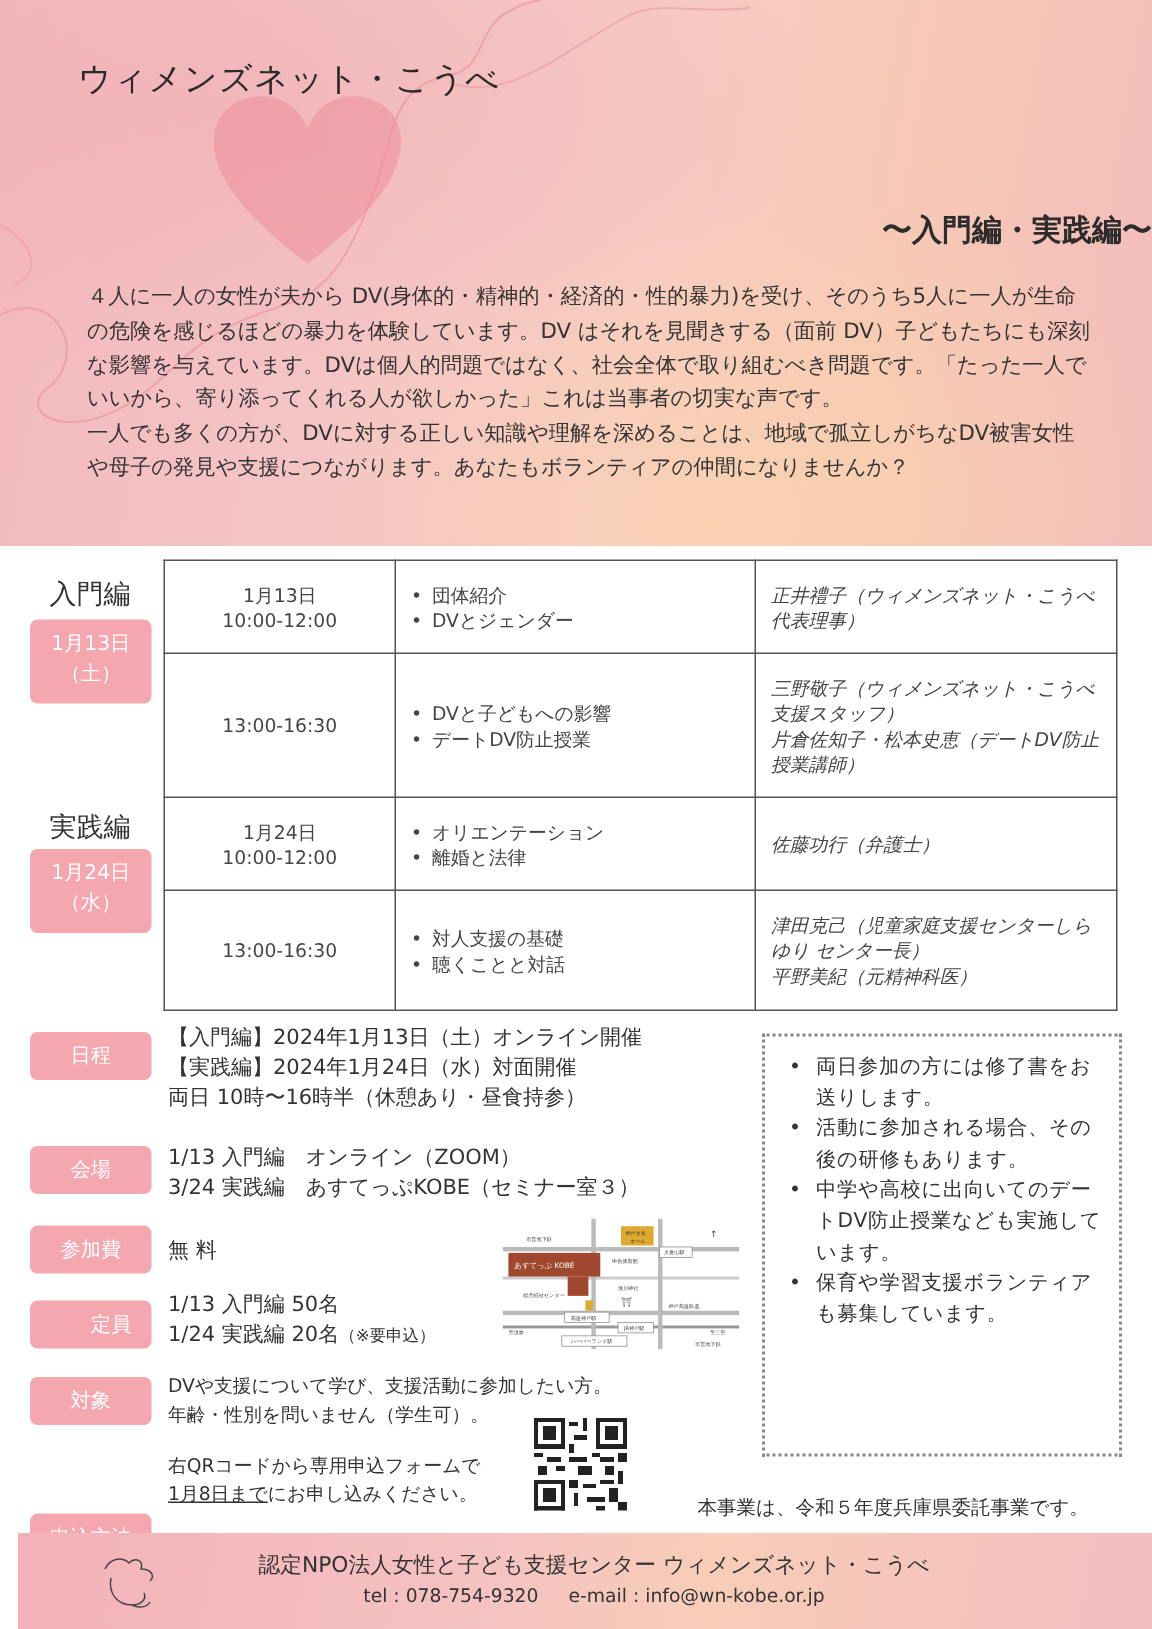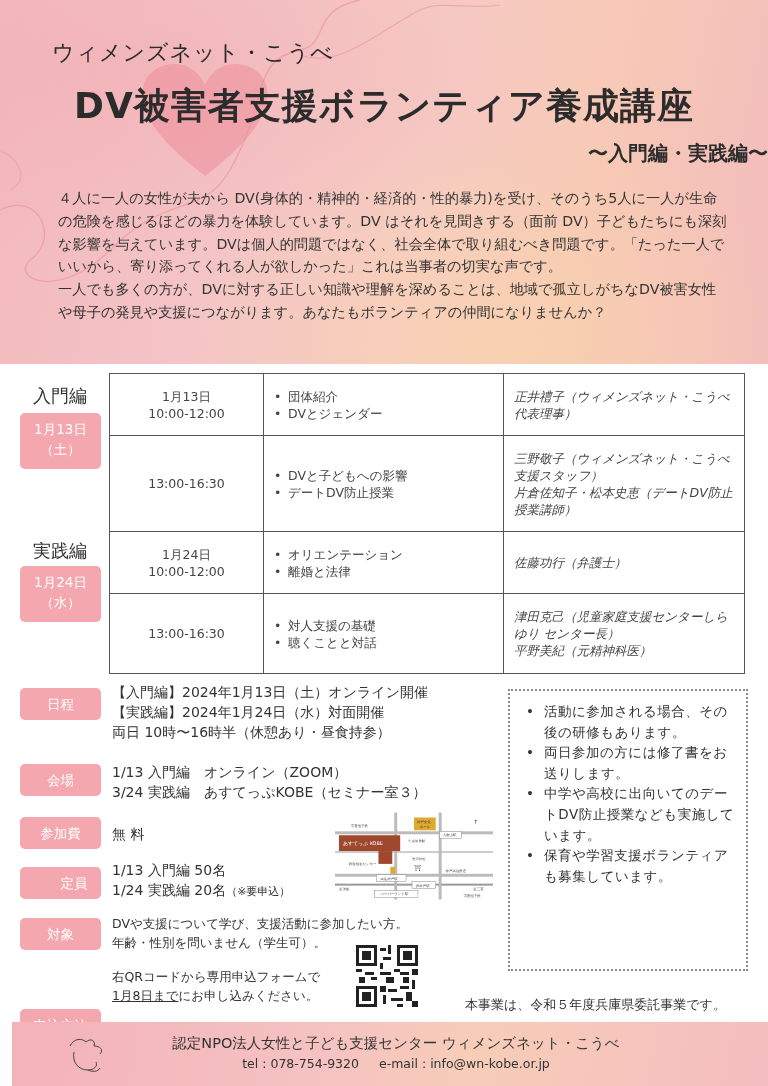--- a/index.html
+++ b/index.html
@@ -117,21 +117,20 @@
   <svg class="swirl" viewBox="0 0 768 364">
     <path d="M0,210 C40,190 60,240 30,260 C10,280 60,300 110,250 C170,190 200,220 230,170 C270,100 250,60 300,50 C330,44 310,10 360,0" fill="none" stroke="#ee9aa5" stroke-width="1.3" opacity="0.8"></path>
     <path d="M300,55 C340,70 380,30 420,10 C440,0 470,10 500,5" fill="none" stroke="#ee9aa5" stroke-width="1.2" opacity="0.7"></path>
     <path d="M0,150 C20,160 30,180 10,190" fill="none" stroke="#ee9aa5" stroke-width="1.2" opacity="0.6"></path>
   </svg>
   <svg class="heart" viewBox="0 0 100 90">
     <path d="M50,88 C20,65 2,45 2,25 C2,10 14,2 27,2 C38,2 46,9 50,18 C54,9 62,2 73,2 C86,2 98,10 98,25 C98,45 80,65 50,88 Z" fill="#ef8e9c"></path>
   </svg>
 
   <div class="org-sub">ウィメンズネット・こうべ</div>
-  <div class="main-title">DV被害者支援ボランティア養成講座</div>
   <div class="sub-title">〜入門編・実践編〜</div>
   <div class="intro">
     <p>４人に一人の女性が夫から DV(身体的・精神的・経済的・性的暴力)を受け、そのうち5人に一人が生命の危険を感じるほどの暴力を体験しています。DV はそれを見聞きする（面前 DV）子どもたちにも深刻な影響を与えています。DVは個人的問題ではなく、社会全体で取り組むべき問題です。「たった一人でいいから、寄り添ってくれる人が欲しかった」これは当事者の切実な声です。</p>
     <p>一人でも多くの方が、DVに対する正しい知識や理解を深めることは、地域で孤立しがちなDV被害女性や母子の発見や支援につながります。あなたもボランティアの仲間になりませんか？</p>
   </div>
 </div>
 
 <div class="course-label" style="top:384px;">入門編</div>
 <div class="date-badge" style="top:413px;">
   <div>1月13日</div>
@@ -322,22 +321,22 @@
       <rect x="9" y="17" width="1" height="3"></rect>
       <rect x="12" y="18" width="4" height="1"></rect>
       <rect x="17" y="16" width="2" height="3"></rect>
       <rect x="14" y="20" width="2" height="1"></rect>
       <rect x="19" y="19" width="2" height="2"></rect>
   </g>
 </svg>
 
 <div class="notes-box">
   <ul>
+    <li>両日参加の方には修了書をお送りします。</li>
     <li>活動に参加される場合、その後の研修もあります。</li>
-    <li>両日参加の方には修了書をお送りします。</li>
     <li>中学や高校に出向いてのデートDV防止授業なども実施しています。</li>
     <li>保育や学習支援ボランティアも募集しています。</li>
   </ul>
 </div>
 
 <div class="commission">本事業は、令和５年度兵庫県委託事業です。</div>
 
 <div class="footer">
   <svg class="bird" viewBox="0 0 48 44">
     <path d="M6,14 C10,6 18,6 22,10 C26,6 32,8 30,14 C36,14 40,18 36,22 M10,20 C8,30 14,38 24,38 C30,38 34,34 32,30 M24,38 C28,40 34,40 36,36" fill="none" stroke="#444" stroke-width="1"></path>

